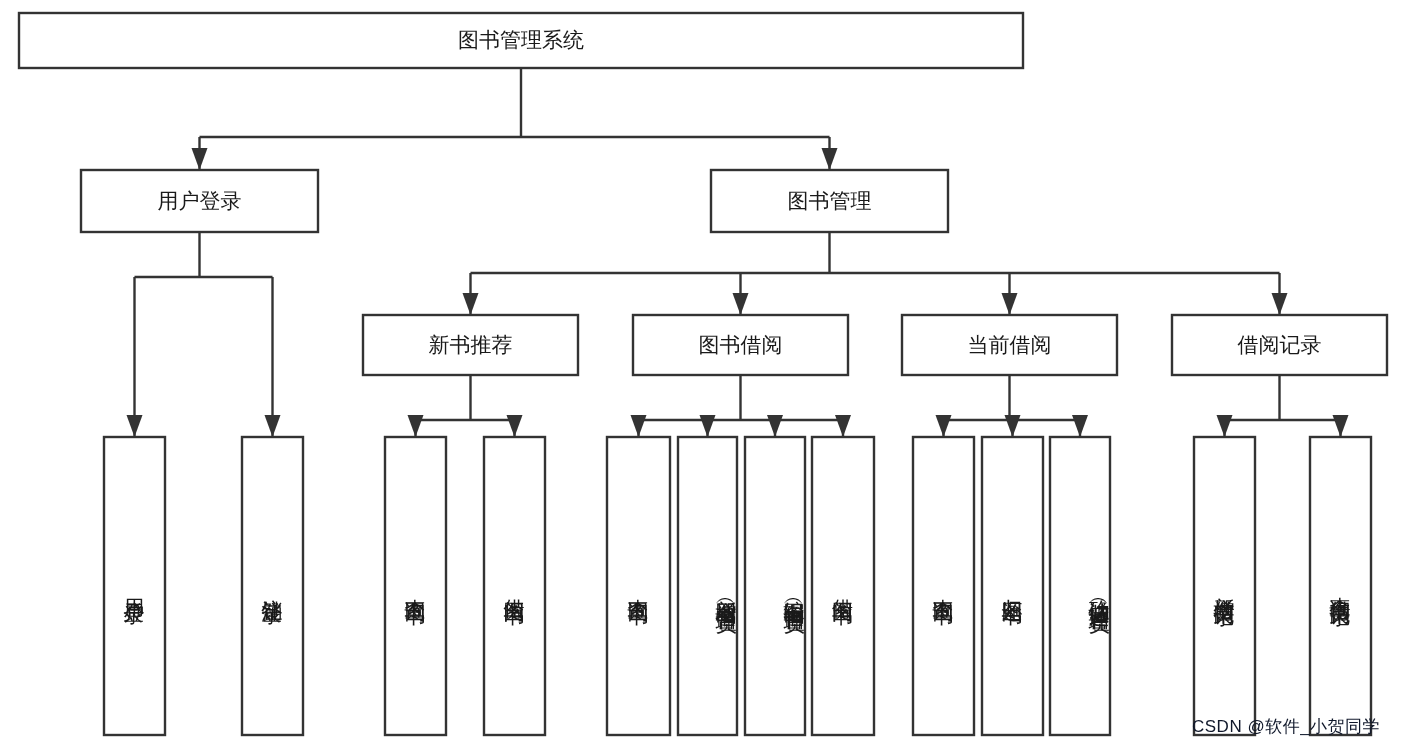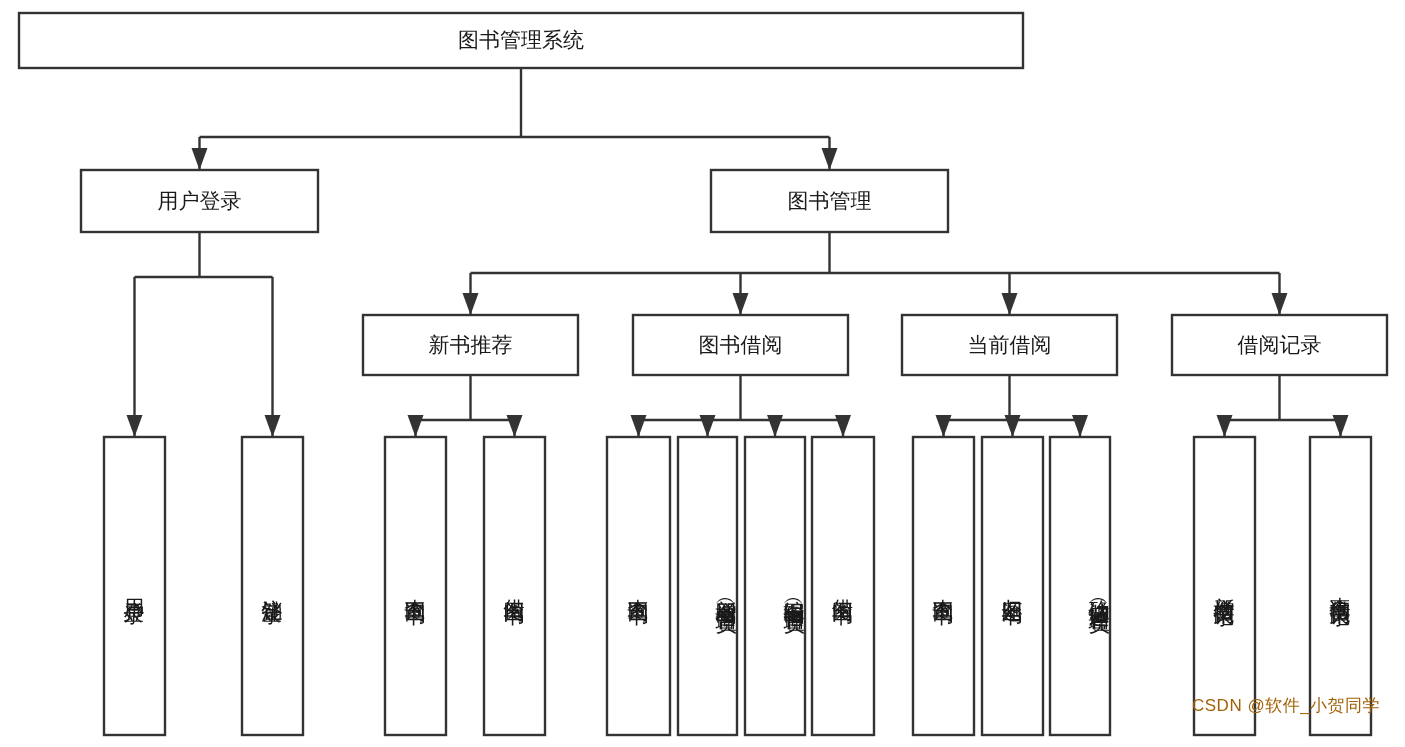--- a/index.html
+++ b/index.html
@@ -196,15 +196,15 @@
       <div class="vlabel" style="left: 678px; top: 443px; width: 59px; height: 298px;">新增图书（管理员）</div>
       <div class="vlabel" style="left: 745px; top: 443px; width: 60px; height: 298px;">编辑图书（管理员）</div>
       <div class="vlabel center-v" style="left: 812px; top: 437px; width: 62px; height: 298px;">借阅图书</div>
       <div class="vlabel center-v" style="left: 913px; top: 437px; width: 61px; height: 298px;">查询图书</div>
       <div class="vlabel center-v" style="left: 982px; top: 437px; width: 61px; height: 298px;">归还图书</div>
       <div class="vlabel" style="left: 1050px; top: 443px; width: 60px; height: 298px;">确认归还（管理员）</div>
       <div class="vlabel center-v" style="left: 1194px; top: 437px; width: 61px; height: 298px;">新增借阅记录</div>
       <div class="vlabel center-v" style="left: 1310px; top: 437px; width: 61px; height: 298px;">查询借阅记录</div>
     </div>
 
-  <div class="watermark" style="left: 1192px; top: 694px; color: #a16207;">CSDN @软件_小贺同学</div>
+  <div class="watermark" style="left: 1192px; top: 715px; color: #0f172a;">CSDN @软件_小贺同学</div>
 
 </div>
 
 </body></html>

